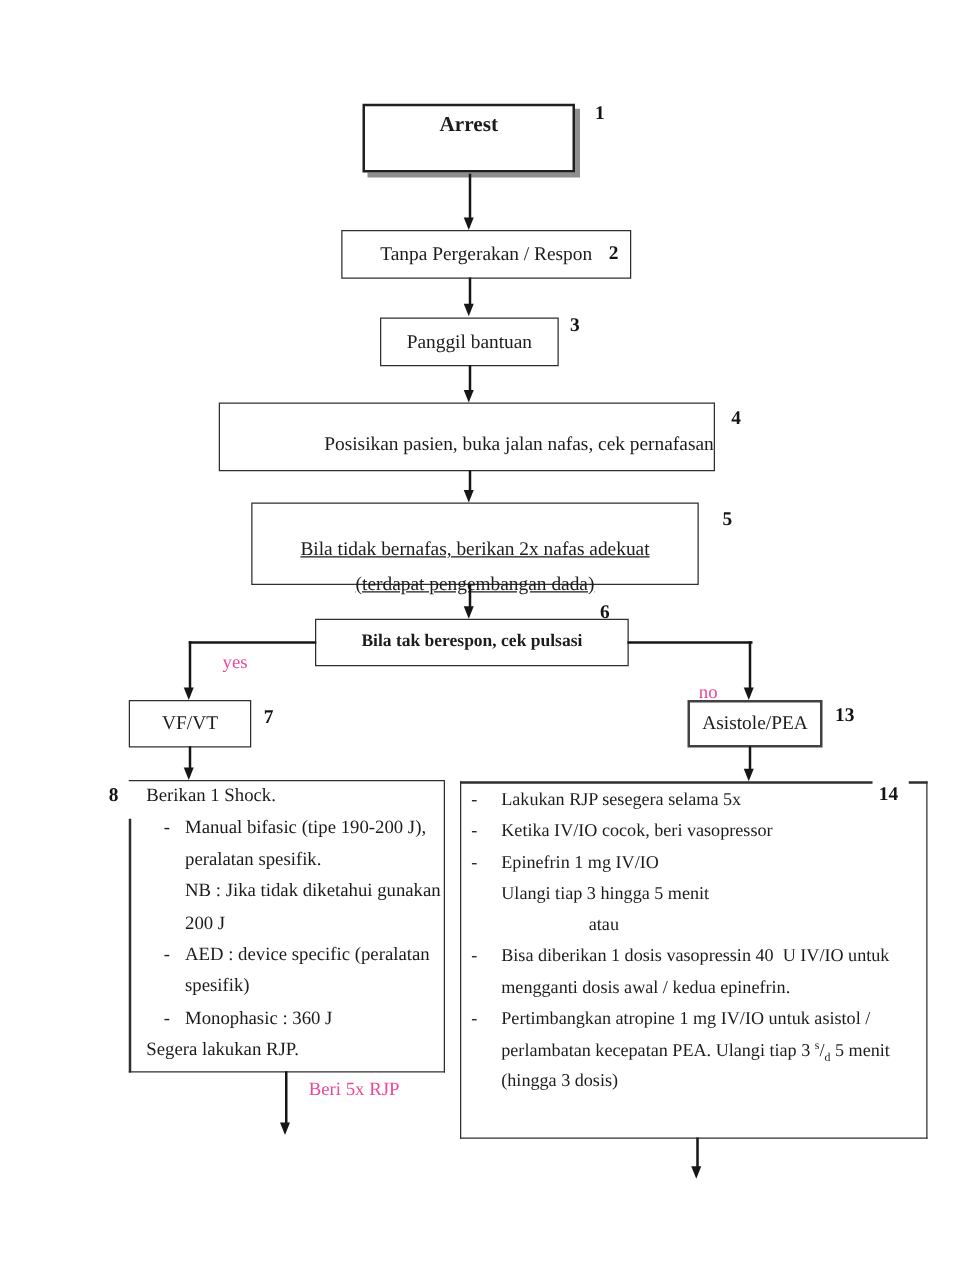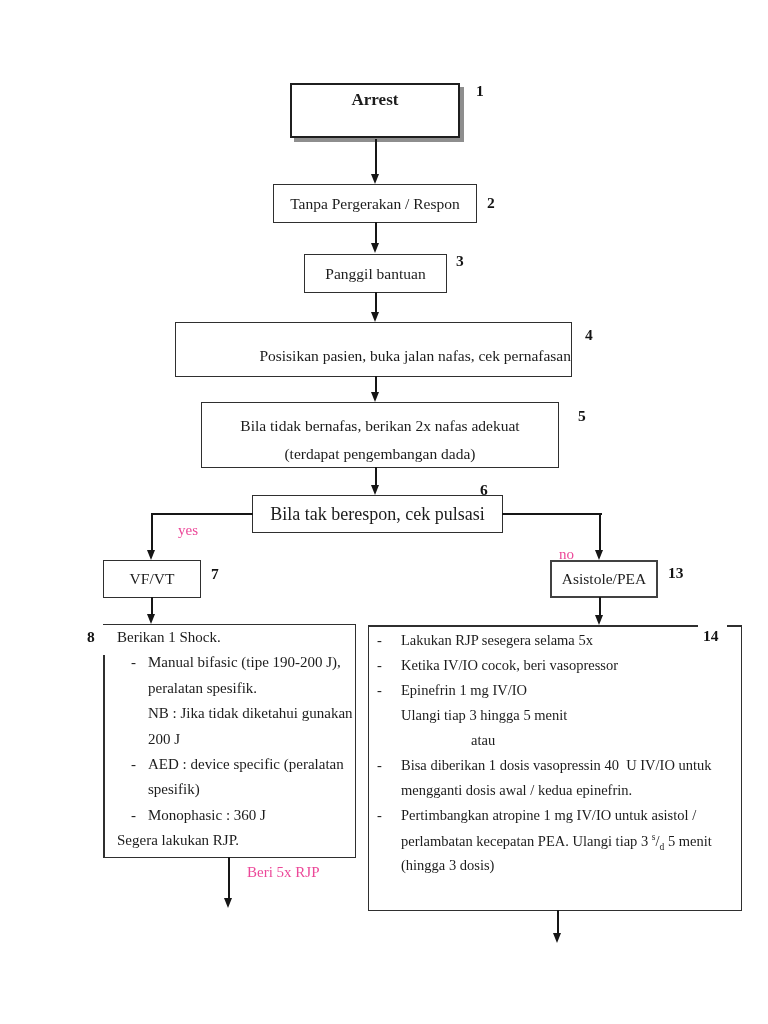--- a/index.html
+++ b/index.html
@@ -13,25 +13,25 @@
   .num{position:absolute;font-weight:bold;font-size:15.5px;color:#141414;}
   .lbl{position:absolute;font-size:15px;color:#ec4899;}
   .vline{position:absolute;width:2px;background:#161616;}
   .hline{position:absolute;height:2px;background:#161616;}
   .ah{position:absolute;width:0;height:0;border-left:4.5px solid transparent;border-right:4.5px solid transparent;border-top:10px solid #161616;}
   .seg{position:absolute;background:#2f2f2f;}
 
   #b1{left:290px;top:83px;width:170px;height:55px;border:2px solid #1f1f1f;
       box-shadow:4px 4px 0 #8e8e8e;font-weight:bold;font-size:17px;line-height:25px;
       padding-top:2px;text-align:center;}
-  #b2{left:273px;top:184px;width:204px;height:39px;font-size:15.5px;}
+  #b2{left:273px;top:184px;width:232px;height:39px;font-size:15.5px;}
   #b3{left:304px;top:254px;width:143px;height:39px;font-size:15.5px;}
   #b4{left:175px;top:322px;width:397px;height:55px;font-size:15.5px;text-align:right;padding-top:24px;}
-  #b5{left:201px;top:402px;width:358px;height:66px;font-size:15.5px;text-align:center;padding-top:9px;line-height:28px;}
-  #b6{left:252px;top:495px;width:251px;height:38px;font-size:18px;}
+  #b5{left:201px;top:402px;width:358px;height:66px;font-size:15.5px;text-align:center;padding-top:23px;line-height:28px;text-decoration:underline;}
+  #b6{left:252px;top:495px;width:251px;height:38px;font-size:14px;font-weight:bold;}
   #b7{left:103px;top:560px;width:98px;height:38px;font-size:15.5px;}
   #b13{left:550px;top:560px;width:108px;height:38px;font-size:15.5px;border:2px solid #414141;}
 
   #b8{left:103px;top:624px;width:253px;height:234px;border-left:none;font-size:15px;padding-top:4px;}
   #b14{left:368px;top:625px;width:374px;height:286px;border-top:none;font-size:14.5px;padding-top:7px;}
 
   .fl{position:relative;}
   .lt{white-space:pre;}
   .lt sup{font-size:9.5px;}
   .lt sub{font-size:9.5px;}

